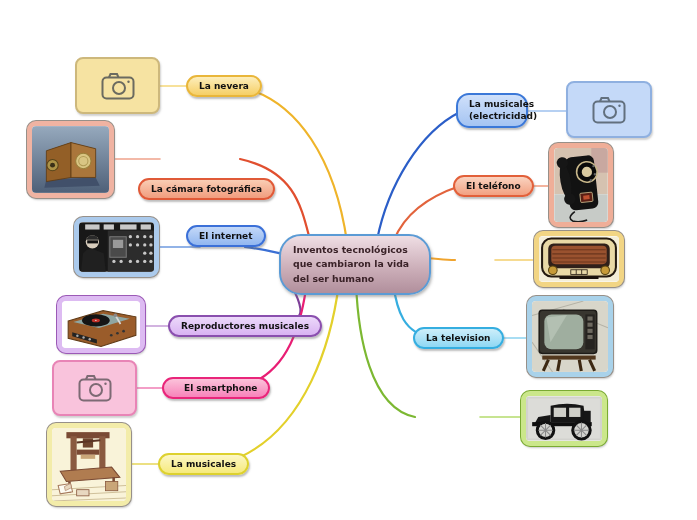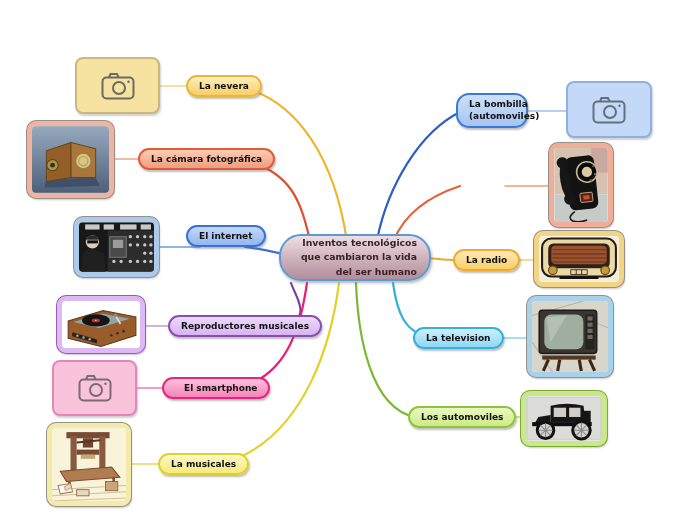--- a/index.html
+++ b/index.html
@@ -4,34 +4,34 @@
 <style>
   html,body{margin:0;padding:0;background:#fff;}
   #canvas{position:relative;width:678px;height:520px;background:#fff;overflow:hidden;
           font-family:"DejaVu Sans","Liberation Sans",sans-serif;}
   #wires{position:absolute;left:0;top:0;z-index:1;}
   .pill{position:absolute;z-index:3;display:flex;align-items:center;justify-content:center;
         border-radius:13px;border:2px solid;padding:4px 11px;font-size:9px;font-weight:bold;
         color:#111;white-space:nowrap;box-sizing:border-box;
         box-shadow:1px 2px 2px rgba(110,110,110,.45);}
   .center-node{position:absolute;left:279px;top:234px;width:152px;z-index:4;box-sizing:border-box;
-        border:2px solid #5b9bd5;border-radius:22px;padding:0 12px;
+        border:2px solid #5b9bd5;border-radius:22px;padding:7px 12px;
         background:linear-gradient(180deg,#efdee4 0%,#cdb0ba 55%,#b18f9c 100%);
         font-size:9.3px;font-weight:bold;line-height:1.55;color:#3a2228;
-        box-shadow:1px 2px 3px rgba(110,110,110,.5);text-align:right;}
+        box-shadow:1px 2px 3px rgba(110,110,110,.5);}
   .frame{position:absolute;z-index:2;border:5px solid;border-radius:9px;background:#fff;
          overflow:hidden;box-sizing:border-box;
          box-shadow:0 0 0 1px #979089,1px 2px 2px rgba(120,120,120,.4);}
   .frame svg{display:block;width:100%;height:100%;}
   .ph{position:absolute;z-index:2;border:2px solid;border-radius:8px;display:flex;
       align-items:center;justify-content:center;box-sizing:border-box;
       box-shadow:1px 2px 2px rgba(120,120,120,.35);}
   
   .pNev{background:linear-gradient(180deg,#fdeebb,#f6cf66);border-color:#e9b63a;}
-  .pCam{background:linear-gradient(180deg,#f9cdb4,#f19d7e);border-color:#e05a38;}
+  .pCam{background:linear-gradient(180deg,#f9cdb4,#f19d7e);border-color:#e05a38;margin-top:30px;}
   .pNet{background:linear-gradient(180deg,#c3d8f8,#92b7f0);border-color:#3b70d8;}
   .pMus{background:linear-gradient(180deg,#ecd9fa,#d9b3f2);border-color:#8a4fae;}
   .pSph{background:linear-gradient(180deg,#fbc2da,#f783ba);border-color:#e9257a;padding-left:20px;}
   .pImp{background:linear-gradient(180deg,#fcf7c6,#f6ea7d);border-color:#ddd12f;}
   .pBom{background:linear-gradient(180deg,#cfe0fa,#a5c4f2);border-color:#3b78d8;
         width:72px;white-space:normal;text-align:left;line-height:1.3;justify-content:flex-start;}
   .pTel{background:linear-gradient(180deg,#fad3c0,#f2a182);border-color:#e2603a;}
   .pRad{background:linear-gradient(180deg,#fdeab6,#f8d069);border-color:#f0ab32;}
   .pTv {background:linear-gradient(180deg,#cdeefa,#8fd8f4);border-color:#35aee0;}
   .pAut{background:linear-gradient(180deg,#eaf8c4,#cdea83);border-color:#8cc43c;}
@@ -309,20 +309,19 @@
         </g>
     </svg>
   </div>
 
   <div class="pill pNev" style="left:186px;top:75px;">La nevera</div>
   <div class="pill pCam" style="left:138px;top:148px;">La cámara fotográfica</div>
   <div class="pill pNet" style="left:186px;top:225px;">El internet</div>
   <div class="pill pMus" style="left:168px;top:315px;">Reproductores musicales</div>
   <div class="pill pSph" style="left:162px;top:377px;">El smartphone</div>
   <div class="pill pImp" style="left:158px;top:453px;">La musicales</div>
-  <div class="pill pBom" style="left:456px;top:93px;">La bombilla (automoviles)</div>
-  <div class="pill pRad" style="left:453px;top:249px;">La radio</div>
+  <div class="pill pBom" style="left:456px;top:93px;">La musicales (electricidad)</div>
+  <div class="pill pTel" style="left:453px;top:175px;">El teléfono</div>
   <div class="pill pTv" style="left:413px;top:327px;">La television</div>
-  <div class="pill pAut" style="left:408px;top:406px;">Los automoviles</div>
 
   <div class="center-node">Inventos tecnológicos que cambiaron la vida del ser humano</div>
 
 </div>
 
 </body></html>

